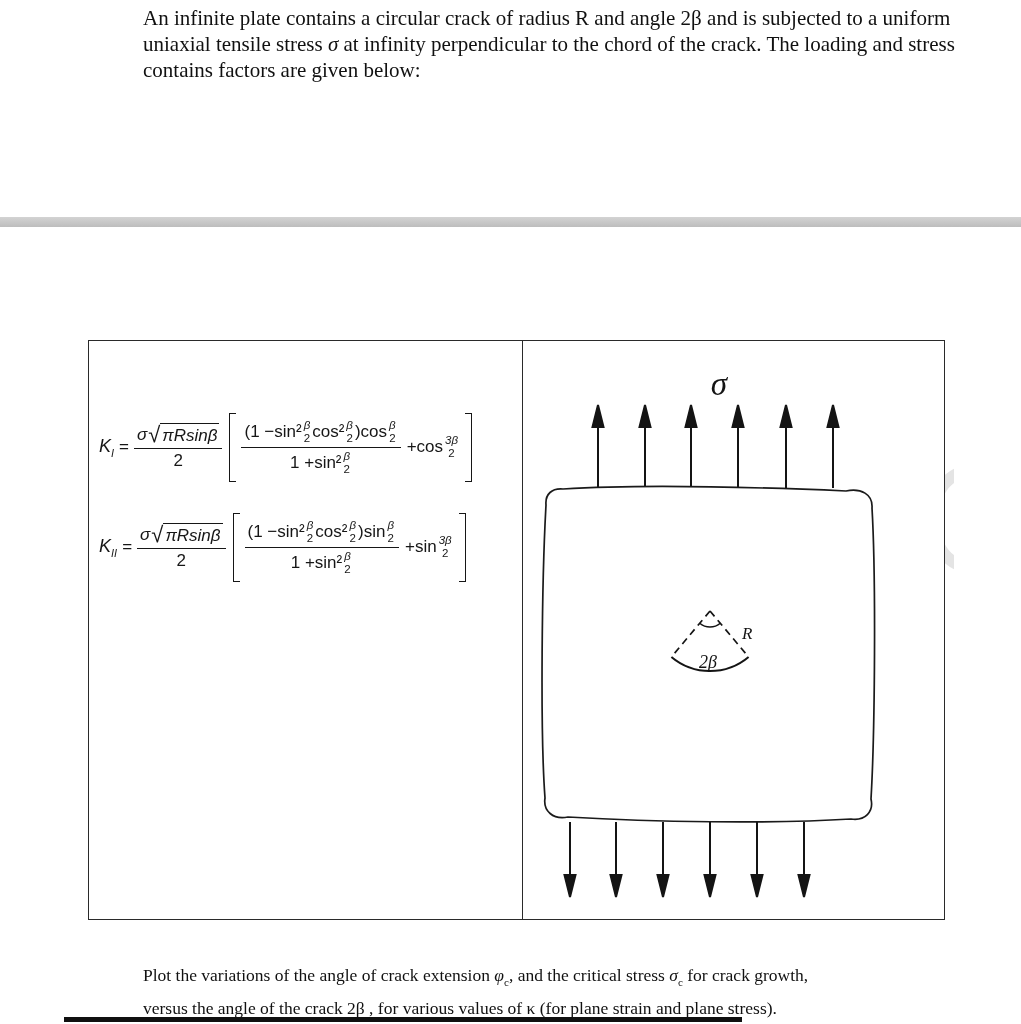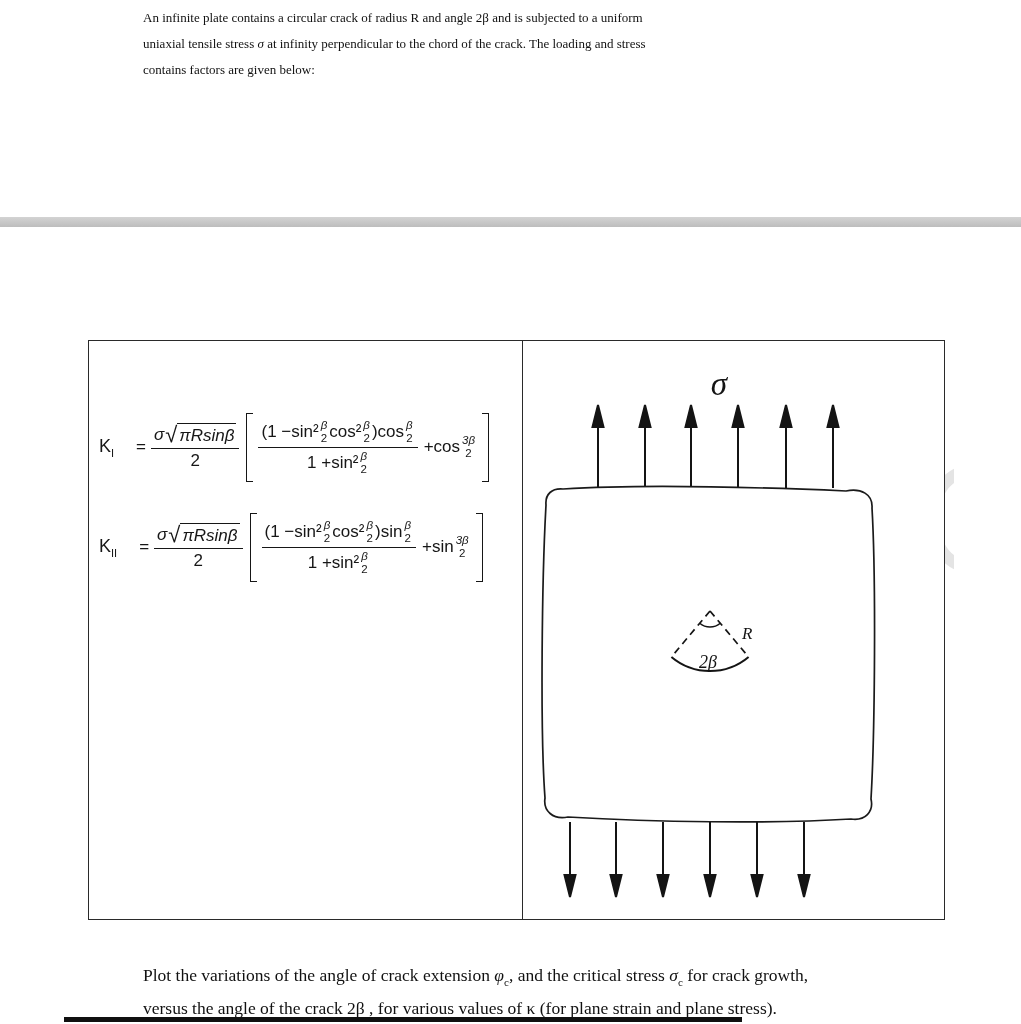--- a/index.html
+++ b/index.html
@@ -3,21 +3,21 @@
 <meta charset="utf-8">
 <style>
   html,body { margin:0; padding:0; background:#ffffff; }
   .page {
     position:relative; width:1021px; height:1024px; background:#ffffff;
     overflow:hidden; font-family:"Liberation Serif", serif; color:#111;
   }
 
   
   .intro { position:absolute; left:143px; top:5px; width:800px;
-           font-size:13px; line-height:26px; }
+           font-size:21px; line-height:26px; }
   .intro .tline { white-space:nowrap; }
   .sigma-inline { font-style:italic; }
 
   
   .divider { position:absolute; left:0; top:217px; width:1021px; height:10px;
              background:linear-gradient(#d3d3d3,#bdbdbd); }
 
   
   .artifact { position:absolute; left:926px; top:464px; width:70px; height:86px;
               border:12px solid #e4e4e4; border-radius:50%;
@@ -28,21 +28,21 @@
             border:1.5px solid #2a2a2a; display:flex; background:#fff; z-index:1; }
   .eqpanel { width:433px; border-right:1.5px solid #2a2a2a; position:relative; }
   .drawpanel { flex:1; position:relative; }
 
   
   .eq { position:absolute; left:10px; display:flex; align-items:center;
         font-family:"Liberation Sans", sans-serif; font-size:17px;
         color:#161616; white-space:nowrap; }
   .eq1 { top:72px; }
   .eq2 { top:172px; }
-  .lhs { font-size:18px; margin-right:20px; }
+  .lhs { font-style:italic; font-size:18px; margin-right:3px; }
   .lhs sub { font-size:11px; }
   .equals { margin:0 5px 0 2px; }
   .frac { display:inline-flex; flex-direction:column; align-items:center; }
   .fnum { display:inline-flex; align-items:center; justify-content:center;
           border-bottom:1.5px solid #161616; padding:0 3px 2px; }
   .fden { display:inline-flex; align-items:center; justify-content:center; padding-top:2px; }
   .sfrac { display:inline-flex; flex-direction:column; align-items:center;
            font-size:11.5px; line-height:1.12; margin:0 2px; font-style:italic; }
   .sfrac .sd { font-style:normal; }
   .rsym { font-size:22px; line-height:1; font-style:normal; margin-left:1px; }

